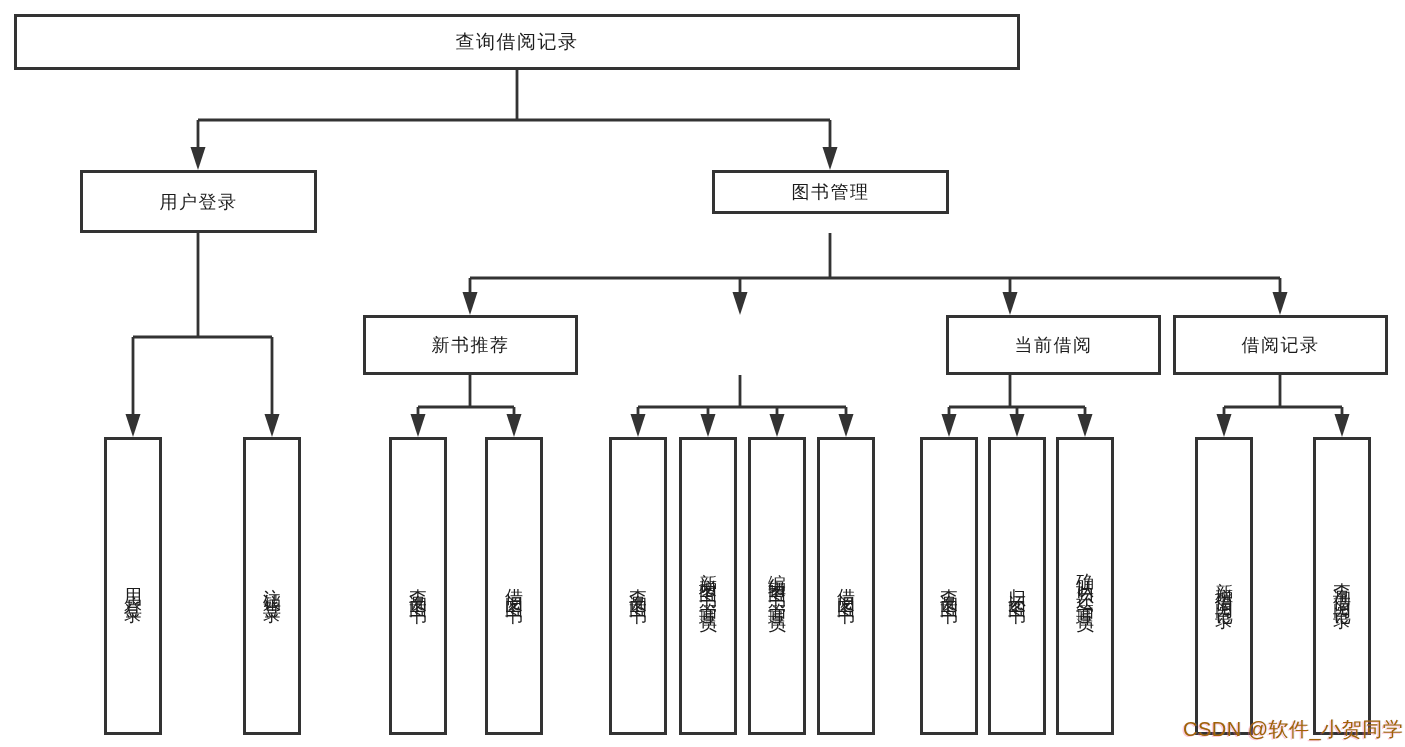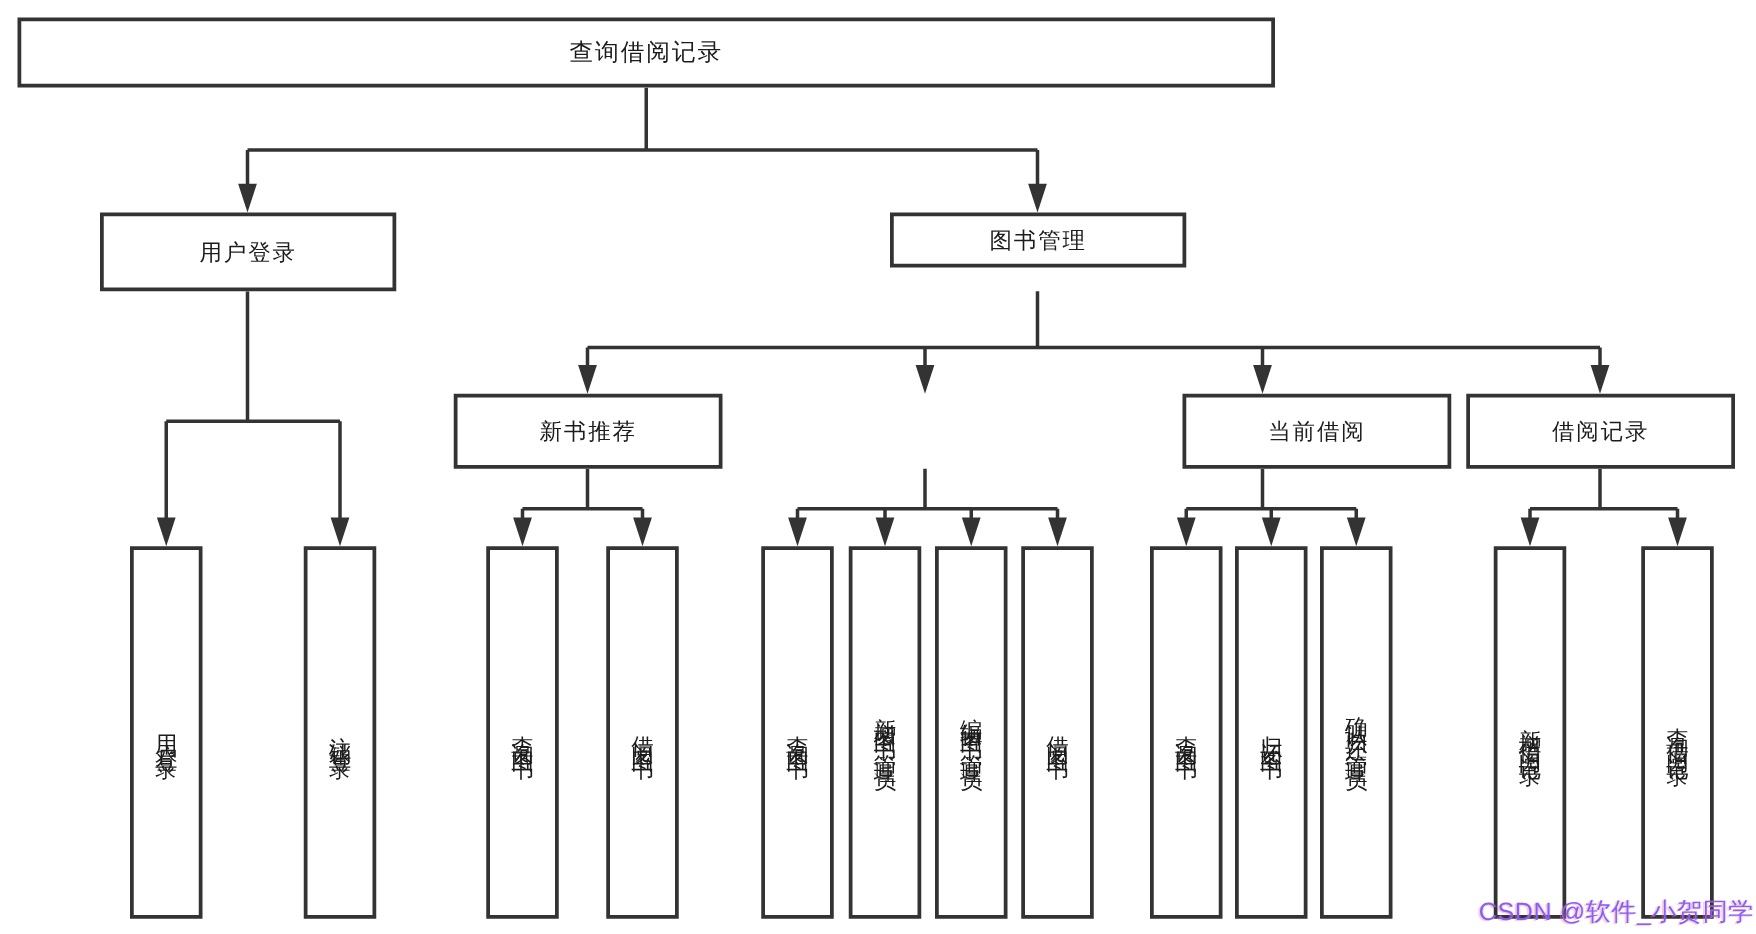--- a/index.html
+++ b/index.html
@@ -36,21 +36,21 @@
   .n-borrow-add{left:679px;}
   .n-borrow-edit{left:748px;}
   .n-borrow-borrow{left:817px;}
   .n-cur-query{left:920px;}
   .n-cur-return{left:988px;}
   .n-cur-confirm{left:1056px;}
   .n-record-add{left:1195px;}
   .n-record-query{left:1313px;}
   .watermark{
     position:absolute;left:1183px;top:716px;width:220px;height:28px;
-    font-size:20px;color:#8b5cf6;letter-spacing:0.5px;white-space:nowrap;
+    font-size:20px;color:#a16207;letter-spacing:0.5px;white-space:nowrap;
     text-shadow:-1.5px 0.5px 0 rgba(250,110,150,0.35), 1px 0 0 rgba(130,160,230,0.25);
   }
 </style>
 </head>
 <body>
 
 <div class="stage">
 
   <svg class="wires" width="1405" height="747" viewBox="0 0 1405 747">
     <g stroke="#333333" stroke-width="2.8" fill="none">

